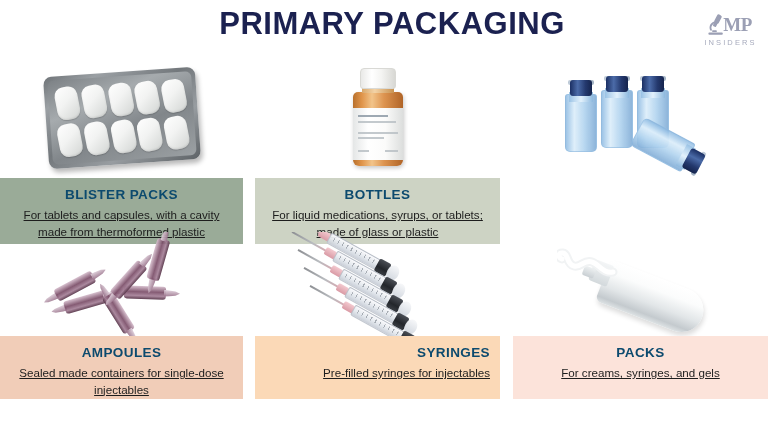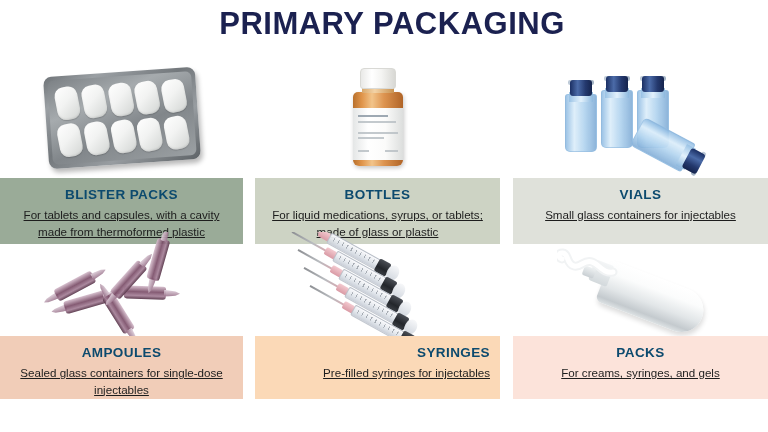--- a/index.html
+++ b/index.html
@@ -392,20 +392,37 @@
 </style>
 </head>
 <body>
 
 <div class="poster">
 
   <div class="header">
 
     <div class="poster-title">PRIMARY PACKAGING</div>
 
+    <div class="brand-logo">
+      <div class="brand-mark">
+        <span>
+          <svg width="20" height="22" viewBox="0 0 20 22" aria-hidden="true">
+            <g fill="#9b9fb4">
+              <rect x="9.5" y="1.5" width="5" height="9" rx="1.6" transform="rotate(28 12 6)"></rect>
+              <rect x="7.6" y="8.8" width="3.4" height="5" rx="1" transform="rotate(28 9.3 11.3)"></rect>
+              <path d="M4.2 17.4 A6.4 6.4 0 0 1 9.6 8.2 l0.5 2.1 a4.3 4.3 0 0 0 -3.6 7.1 z"></path>
+              <rect x="6.2" y="17.2" width="4.6" height="1.9" rx="0.7"></rect>
+              <rect x="2.4" y="19.6" width="14.4" height="2.1" rx="1"></rect>
+            </g>
+          </svg>
+        </span>
+        <span class="brand-letters">MP</span>
+      </div>
+      <div class="brand-sub">INSIDERS</div>
+    </div>
   </div>
 
   <div class="row row-top">
 
     <div class="cell cell-1">
       <div class="art">
         <div class="stage">
           <div class="blister">
             <div class="blister-base"></div>
             <div class="blister-edge"></div>
@@ -478,24 +495,20 @@
             </div>
             <div class="vial vial-lying">
               <div class="vial-body"></div>
               <div class="vial-shoulder"></div>
               <div class="vial-ring"></div>
               <div class="vial-cap"></div>
             </div>
           </div>
         </div>
       </div>
-      <div class="caption tint-vials">
-        <div class="cap-title">VIALS</div>
-        <div class="cap-desc">Small glass containers for injectables</div>
-      </div>
     </div>
   </div>
 
   <div class="row row-bottom">
 
     <div class="cell cell-1">
       <div class="art">
         <div class="stage">
           <div class="ampoules">
             <div class="ampoule a1">
@@ -526,21 +539,21 @@
             <div class="ampoule a6">
               <span class="amp-tipA"></span>
                 <span class="amp-body"></span>
                 <span class="amp-tipB"></span>
             </div>
           </div>
         </div>
       </div>
       <div class="caption tint-ampoules">
         <div class="cap-title">AMPOULES</div>
-        <div class="cap-desc">Sealed glass containers for single-dose injectables</div>
+        <div class="cap-desc">Sealed made containers for single-dose injectables</div>
       </div>
     </div>
 
     <div class="cell cell-2">
       <div class="art">
         <div class="stage">
           <div class="syringes">
             <div class="syringe s1">
               <span class="syr-needle"></span>
                 <span class="syr-hub"></span>

